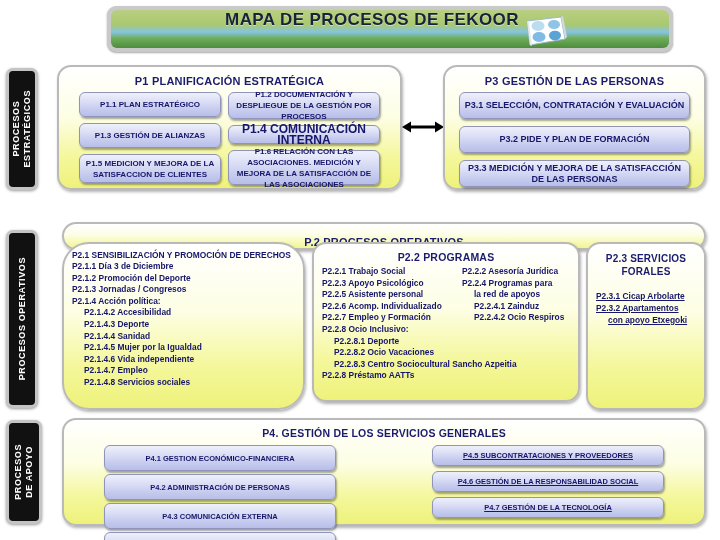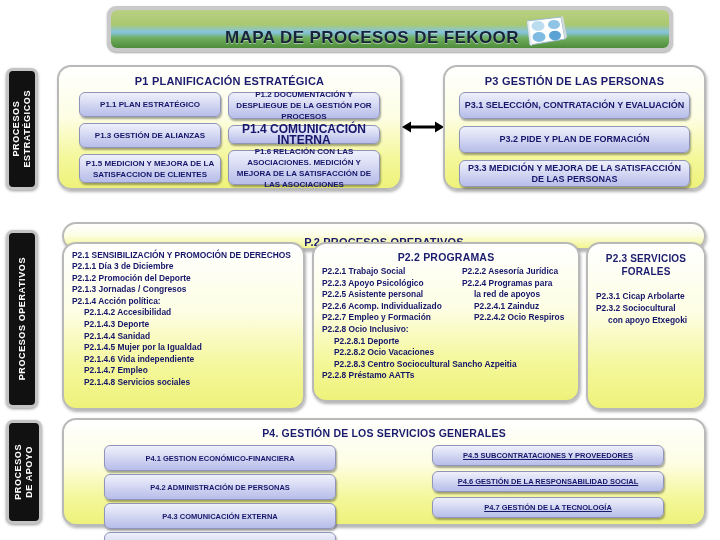--- a/index.html
+++ b/index.html
@@ -12,21 +12,21 @@
   
   .banner{
     position:absolute;left:107px;top:6px;width:566px;height:46px;
     border-radius:9px;background:#c9c9c9;
     box-shadow:0 1px 2px rgba(0,0,0,.35);
     padding:4px;box-sizing:border-box;
   }
   .banner-inner{
     position:relative;width:100%;height:100%;border-radius:6px;
     background:linear-gradient(to bottom,#b9cf84 0%,#aac96f 38%,#86c4e2 58%,#6fae5c 74%,#4e8c3c 100%);
-    display:flex;align-items:flex-end;justify-content:center;overflow:hidden;
+    display:flex;align-items:flex-start;justify-content:center;overflow:hidden;
   }
   .banner-title{
     font-size:17px;font-weight:bold;color:#16233a;letter-spacing:.4px;
     text-shadow:0 1px 0 rgba(255,255,255,.45);
     transform:translateX(-18px);
   }
   .banner-logo{
     position:absolute;right:102px;top:5px;width:44px;height:33px;
   }
 
@@ -93,37 +93,37 @@
 
   
   #panel-p2head{
     left:62px;top:222px;width:644px;height:28px;
     display:flex;align-items:flex-end;justify-content:center;
     background:linear-gradient(to bottom,#ffffff 0%,#fdfee6 45%,#f2f68f 100%);
   }
   #panel-p2head .panel-title{font-size:11px;}
 
   
-  #panel-p21{left:62px;top:242px;width:243px;height:168px;padding:6px 8px;}
+  #panel-p21{left:62px;top:242px;width:243px;height:168px;padding:6px 8px;border-radius:27px;}
   #panel-p22{left:312px;top:242px;width:268px;height:160px;padding:6px 8px;}
   #panel-p23{left:586px;top:242px;width:120px;height:168px;padding:8px 6px;}
 
   .lst{font-size:8.4px;font-weight:bold;color:#16166b;line-height:11.6px;}
   .lst div{white-space:nowrap;}
   .ind1{padding-left:12px;}
   .p21-head{font-size:8.4px;font-weight:bold;color:#16166b;margin-bottom:1px;}
 
   #panel-p22 .panel-title{font-size:10.5px;margin:1px 0 3px;}
   .p22-cols{display:flex;}
   .p22-cols .c1{width:140px;}
   .p22-cols .c2{flex:1;}
   .p22-full{margin-top:0px;}
 
   #panel-p23 .panel-title{font-size:10px;line-height:13px;margin-bottom:12px;}
-  #panel-p23 .lst{text-align:left;font-size:8.4px;line-height:12px;padding-left:2px;}
+  #panel-p23 .lst{text-align:left;font-size:8.4px;line-height:12px;padding-left:2px;text-decoration:underline;}
   #panel-p23 .lst div{white-space:normal;}
 
   
   #panel-p4{left:62px;top:418px;width:644px;height:108px;padding:5px 10px;}
   #panel-p4 .panel-title{font-size:10.5px;margin:2px 0 6px;}
   .p4-grid{display:flex;justify-content:space-between;padding:0 30px;}
   .p4-col{display:flex;flex-direction:column;gap:3px;}
   .p4-col.left{width:232px;}
   .p4-col.right{width:232px;}
   .p4-col .pbox{height:26px;font-size:7.5px;}
@@ -238,21 +238,21 @@
         <div class="ind1">P2.2.8.2 Ocio Vacaciones</div>
         <div class="ind1">P2.2.8.3 Centro Sociocultural Sancho Azpeitia</div>
         <div class="">P2.2.8 Préstamo AATTs</div>
       </div>
   </div>
 
   <div class="panel" id="panel-p23">
     <div class="panel-title">P2.3 SERVICIOS FORALES</div>
     <div class="lst" id="p23-list">
         <div class="">P2.3.1 Cicap Arbolarte</div>
-        <div class="">P2.3.2 Sociocultural</div>
+        <div class="">P2.3.2 Apartamentos</div>
         <div class="ind1">con apoyo Etxegoki</div>
       </div>
   </div>
 
   <div class="panel" id="panel-p4">
     <div class="panel-title">P4. GESTIÓN DE LOS SERVICIOS GENERALES</div>
     <div class="p4-grid">
       <div class="p4-col left">
         <div class="pbox">P4.1 GESTION ECONÓMICO-FINANCIERA</div>
         <div class="pbox">P4.2 ADMINISTRACIÓN DE PERSONAS</div>

